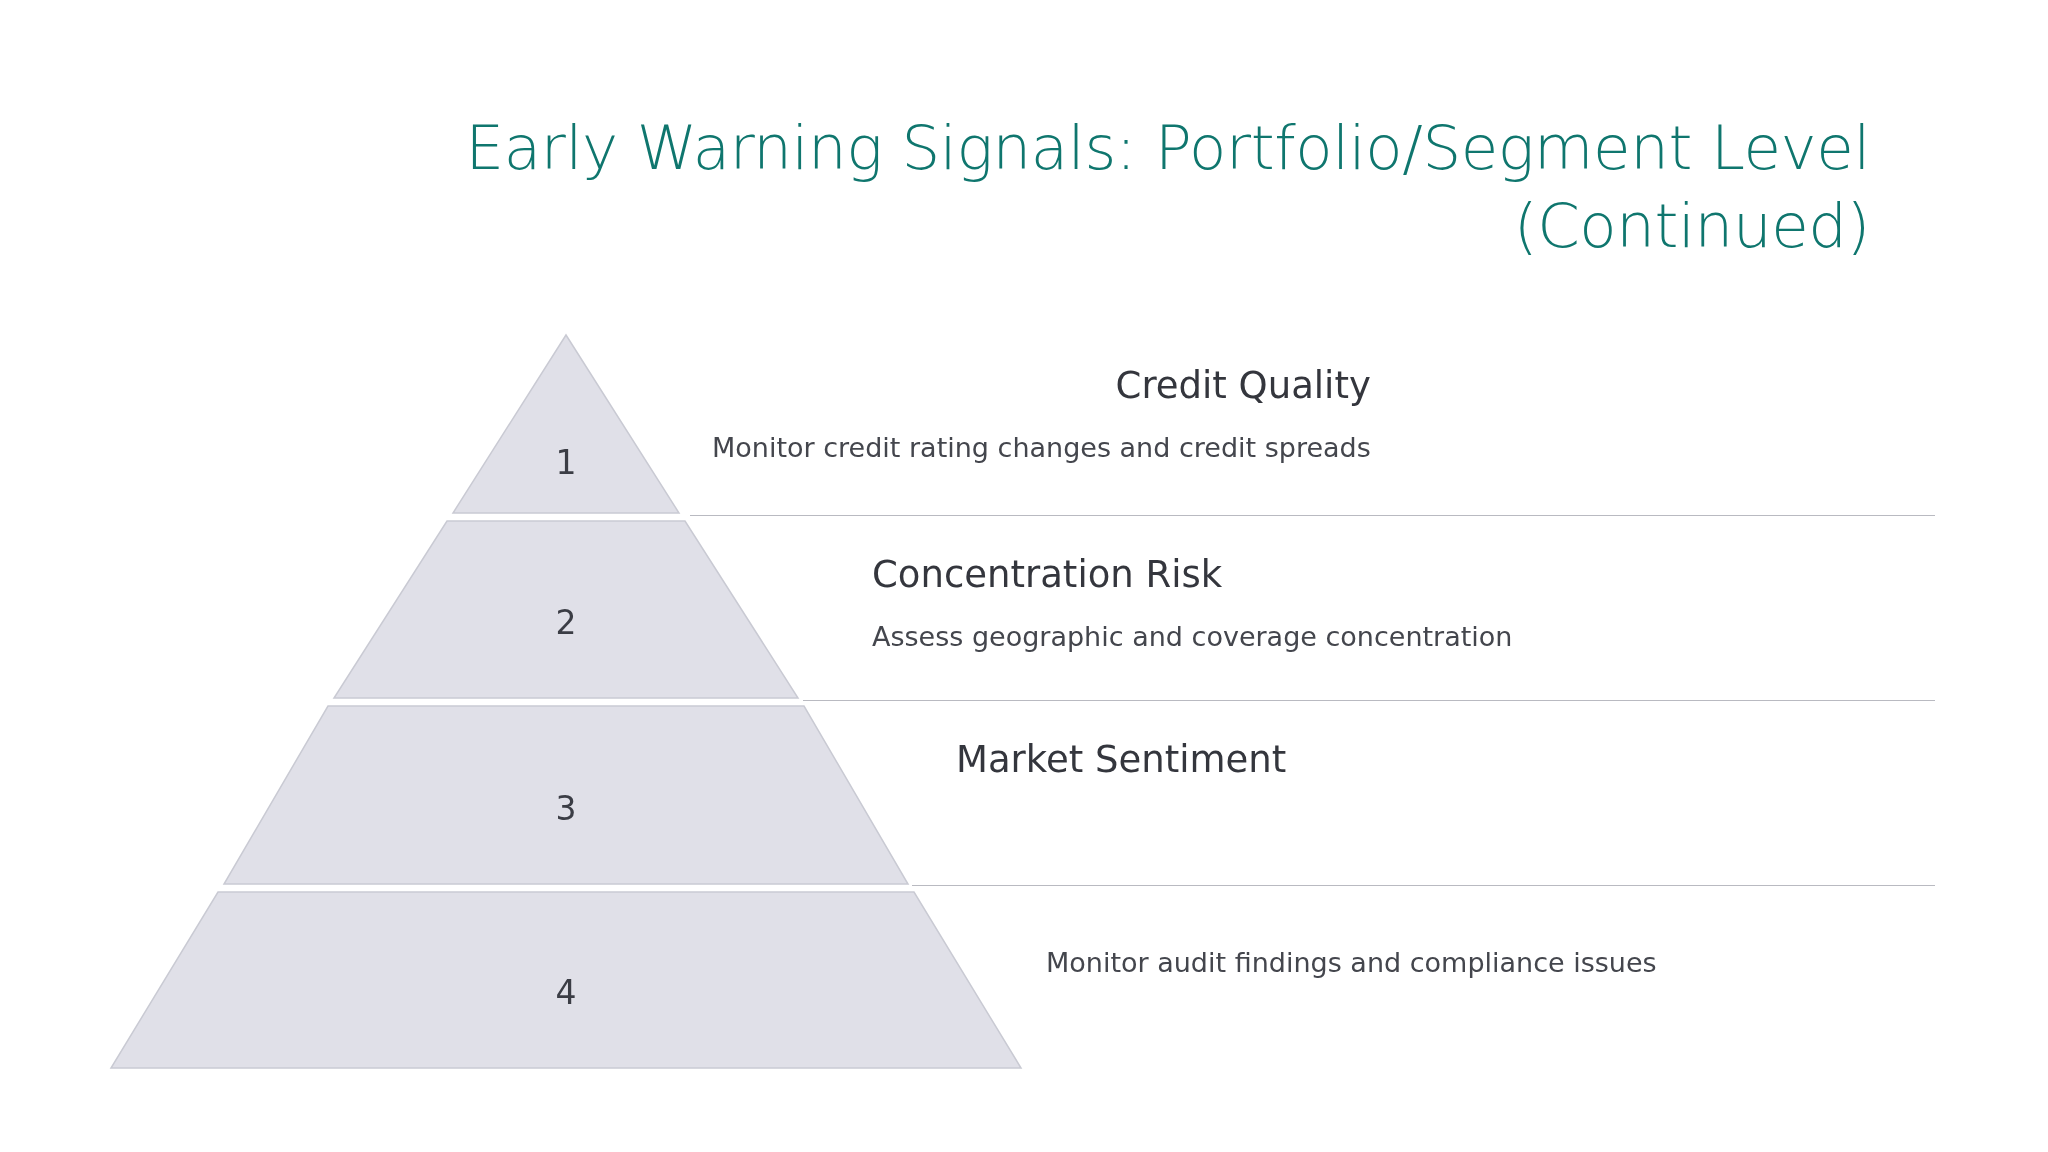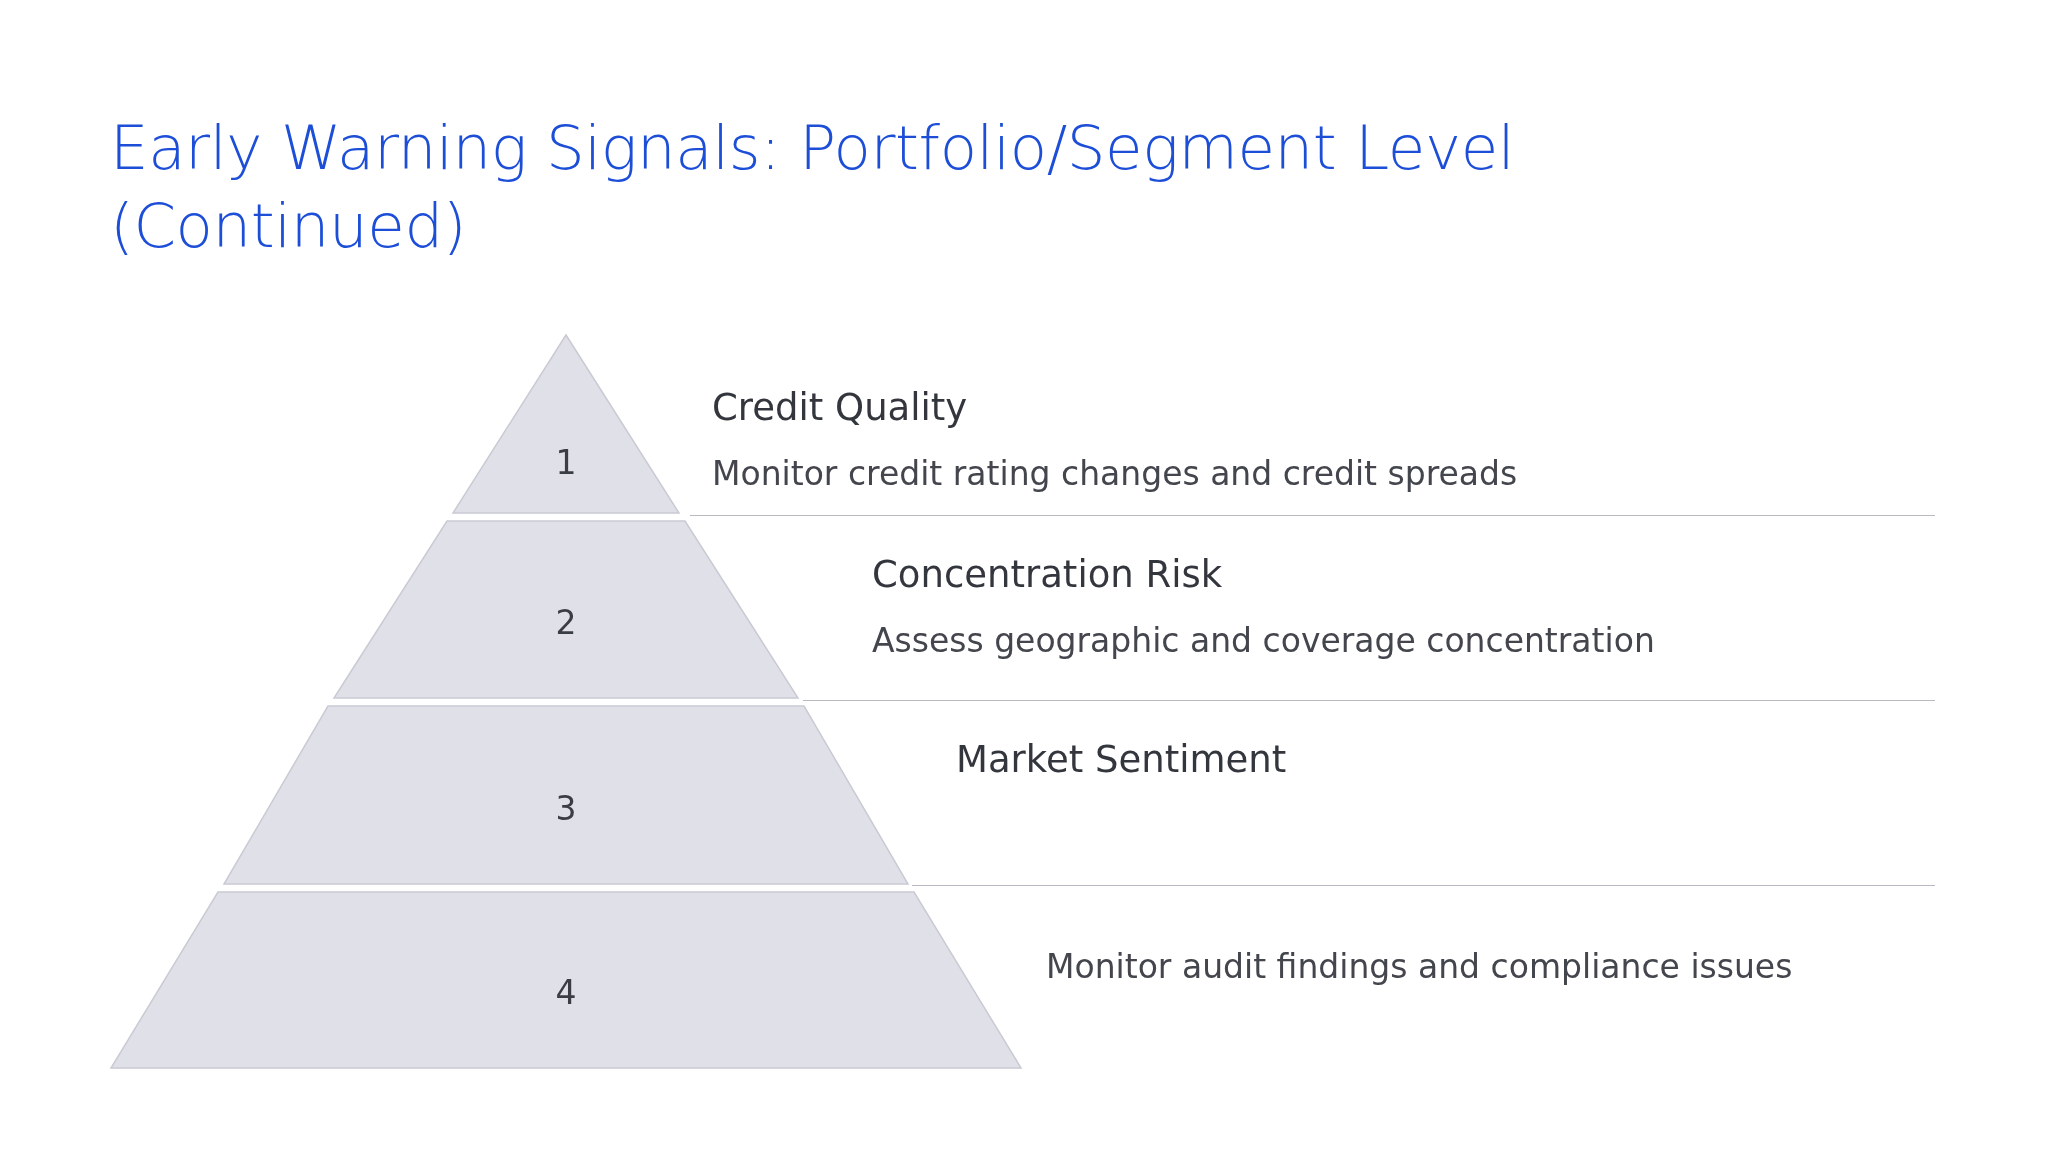--- a/index.html
+++ b/index.html
@@ -25,22 +25,23 @@
   
   #slide-title {
     position: absolute;
     left: 110px;
     top: 68px;
     width: 1760px;
     font-size: 61px;
     font-weight: 300;
     line-height: 1.28;
     letter-spacing: -0.4px;
-    color: #1d4ed8;
+    color: #0f766e;
     white-space: pre-line;
+    text-align: right;
   }
 
   
   #pyramid-diagram {
     position: absolute;
     left: 0;
     top: 0;
     width: 2048px;
     height: 1152px;
   }
@@ -71,21 +72,21 @@
   .level-title {
     font-size: 37px;
     font-weight: 400;
     color: #34363d;
     line-height: 1.2;
     white-space: nowrap;
   }
 
   .level-desc {
     margin-top: 23px;
-    font-size: 33px;
+    font-size: 27px;
     font-weight: 400;
     color: #44464d;
     line-height: 1.25;
     white-space: nowrap;
   }
 
   .divider {
     position: absolute;
     height: 1px;
     background: #b9bac1;
@@ -113,21 +114,21 @@
 
     <div class="level-number" style="top:462px;">1</div>
     <div class="level-number" style="top:622px;">2</div>
     <div class="level-number" style="top:808px;">3</div>
     <div class="level-number" style="top:992px;">4</div>
 
     <div class="divider" style="left:690px;  top:515px; width:1245px;"></div>
     <div class="divider" style="left:803px;  top:700px; width:1132px;"></div>
     <div class="divider" style="left:912px;  top:885px; width:1023px;"></div>
 
-    <div class="level-text" style="left:712px; top:386px;">
+    <div class="level-text" style="left:712px; top:364px;text-align:right;">
       <div class="level-title">Credit Quality</div>
       <div class="level-desc">Monitor credit rating changes and credit spreads</div>
     </div>
 
     <div class="level-text" style="left:824px; top:553px;margin-left:48px;">
       <div class="level-title">Concentration Risk</div>
       <div class="level-desc">Assess geographic and coverage concentration</div>
     </div>
 
     <div class="level-text" style="left:934px; top:738px;margin-left:22px;">

